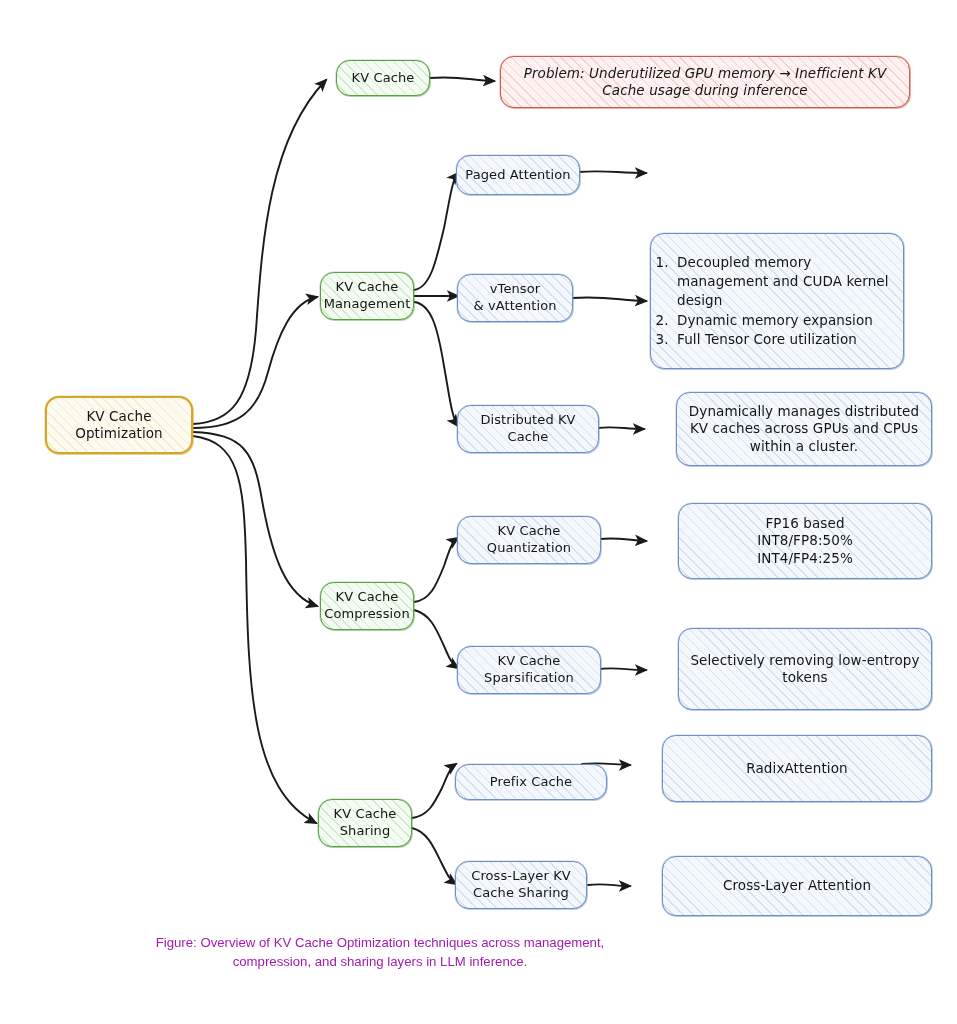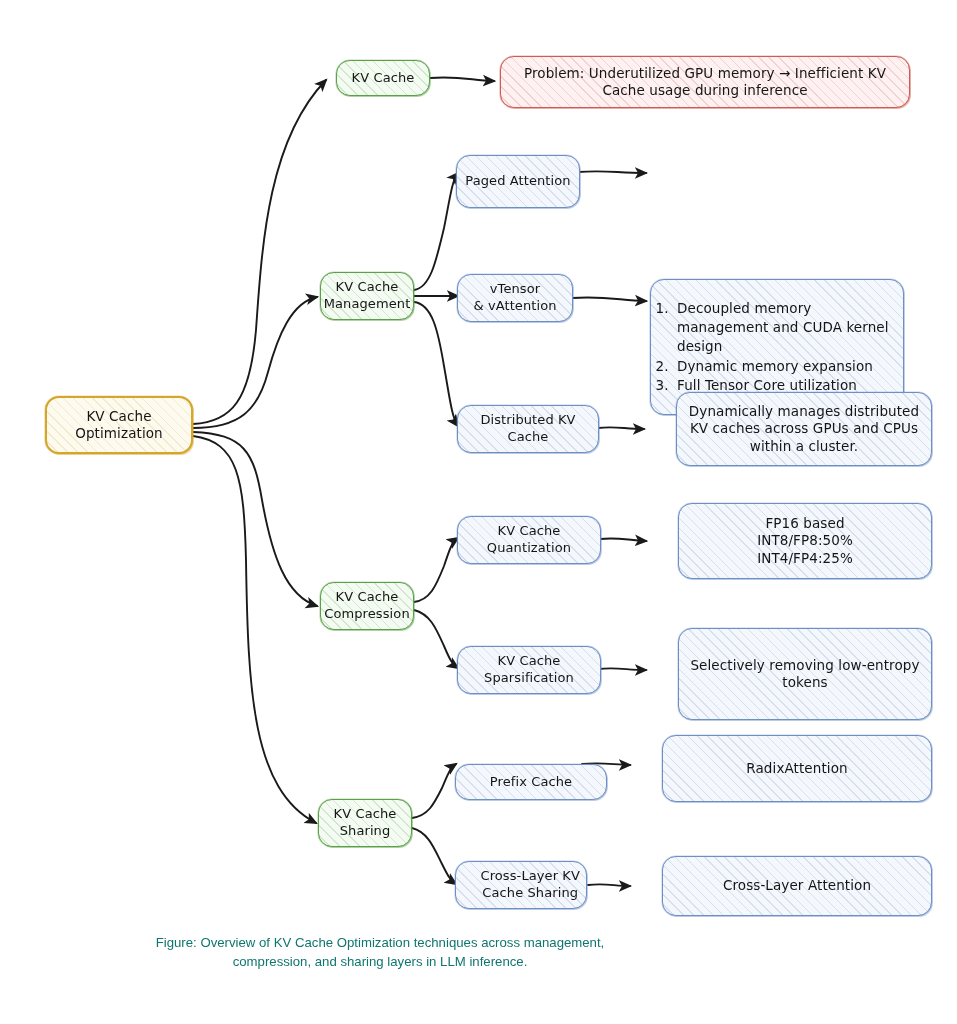--- a/index.html
+++ b/index.html
@@ -91,20 +91,21 @@
     background-color: #fdf2f1;
     background-image: repeating-linear-gradient(
       45deg,
       rgba(200,80,70,0.20) 0px,
       rgba(200,80,70,0.20) 1px,
       rgba(0,0,0,0) 1px,
       rgba(0,0,0,0) 7px
     );
     border: 1.8px solid #d05b52;
     box-shadow: 0 0 0 0.6px rgba(208,91,82,0.45), 1.4px 1.5px 0 -0.5px rgba(208,91,82,0.35);
+    font-style: italic;
   }
 
   .fs-root   { font-size: 13.5px; }
   .fs-cat    { font-size: 13px; }
   .fs-mid    { font-size: 13px; }
   .fs-leaf   { font-size: 13.5px; margin-left: 28px; }
   .fs-prob   { font-size: 13.5px; }
   .list-node {
     justify-content: center;
   }
@@ -121,21 +122,21 @@
 
   #caption {
     position: absolute;
     left: 120px;
     top: 934px;
     width: 520px;
     text-align: center;
     font-family: "Liberation Sans", sans-serif;
     font-size: 13.2px;
     line-height: 1.42;
-    color: #0f766e;
+    color: #a21caf;
     white-space: pre-line;
   }
   #logo {
     position: absolute;
     left: 770px;
     top: 938px;
     width: 130px;
     height: 34px;
   }
   #logo svg { display: block; }
@@ -195,31 +196,31 @@
   <div class="node hatch-red fs-prob" style="left:500px; top:56px; width:410px; height:52px;">
     <span class="lbl">Problem: Underutilized GPU memory → Inefficient KV
 Cache usage during inference</span>
   </div>
 
   <div class="node hatch-green fs-cat" style="left:320px; top:272px; width:94px; height:48px;">
     <span class="lbl">KV Cache
 Management</span>
   </div>
 
-  <div class="node hatch-blue fs-mid" style="left:456px; top:155px; width:124px; height:53px;">
+  <div class="node hatch-blue fs-mid" style="left:456px; top:155px; width:124px; height:40px;">
     <span class="lbl">Paged Attention</span>
   </div>
 
 
   <div class="node hatch-blue fs-mid" style="left:457px; top:274px; width:116px; height:48px;">
     <span class="lbl">vTensor
 &amp; vAttention</span>
   </div>
 
-  <div class="node hatch-blue list-node" style="left:650px; top:233px; width:254px; height:136px;margin-top:46px;">
+  <div class="node hatch-blue list-node" style="left:650px; top:233px; width:254px; height:136px;">
     <ol>
       <li>Decoupled memory management and CUDA kernel design</li>
       <li>Dynamic memory expansion</li>
       <li>Full Tensor Core utilization</li>
     </ol>
   </div>
 
   <div class="node hatch-blue fs-mid" style="left:457px; top:405px; width:142px; height:48px;">
     <span class="lbl">Distributed KV
 Cache</span>
@@ -245,39 +246,39 @@
     <span class="lbl">FP16 based
 INT8/FP8:50%
 INT4/FP4:25%</span>
   </div>
 
   <div class="node hatch-blue fs-mid" style="left:457px; top:646px; width:144px; height:48px;">
     <span class="lbl">KV Cache
 Sparsification</span>
   </div>
 
-  <div class="node hatch-blue fs-leaf" style="left:650px; top:628px; width:254px; height:92px;">
+  <div class="node hatch-blue fs-leaf" style="left:650px; top:628px; width:254px; height:82px;">
     <span class="lbl">Selectively removing low-entropy
 tokens</span>
   </div>
 
   <div class="node hatch-green fs-cat" style="left:318px; top:799px; width:94px; height:48px;">
     <span class="lbl">KV Cache
 Sharing</span>
   </div>
 
   <div class="node hatch-blue fs-mid" style="left:455px; top:764px; width:152px; height:36px;">
     <span class="lbl">Prefix Cache</span>
   </div>
 
   <div class="node hatch-blue fs-leaf" style="left:634px; top:735px; width:270px; height:67px;">
     <span class="lbl">RadixAttention</span>
   </div>
 
-  <div class="node hatch-blue fs-mid" style="left:455px; top:861px; width:132px; height:48px;justify-content:flex-end;">
+  <div class="node hatch-blue fs-mid" style="left:455px; top:861px; width:132px; height:48px;">
     <span class="lbl">Cross-Layer KV
 Cache Sharing</span>
   </div>
 
   <div class="node hatch-blue fs-leaf" style="left:634px; top:856px; width:270px; height:60px;">
     <span class="lbl">Cross-Layer Attention</span>
   </div>
 
   <div id="caption">Figure: Overview of KV Cache Optimization techniques across management,
 compression, and sharing layers in LLM inference.</div>

